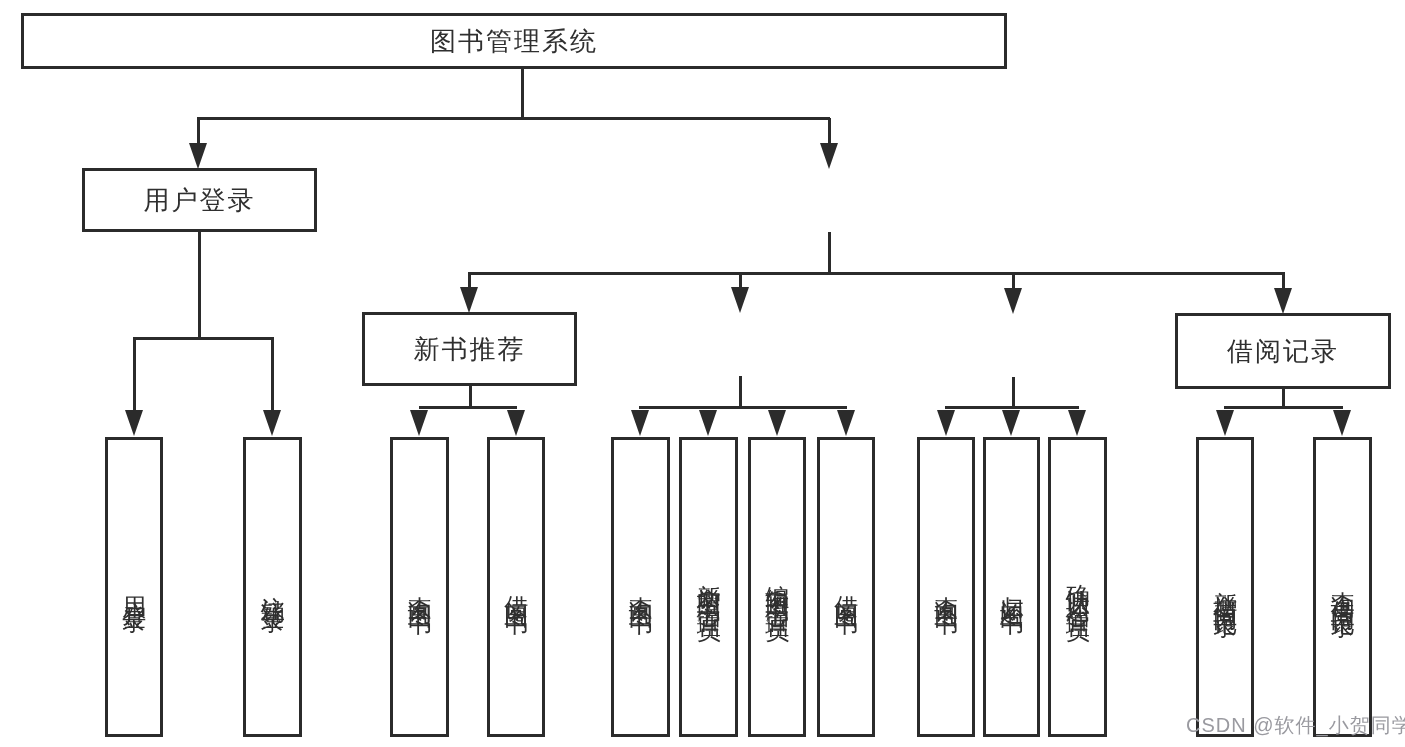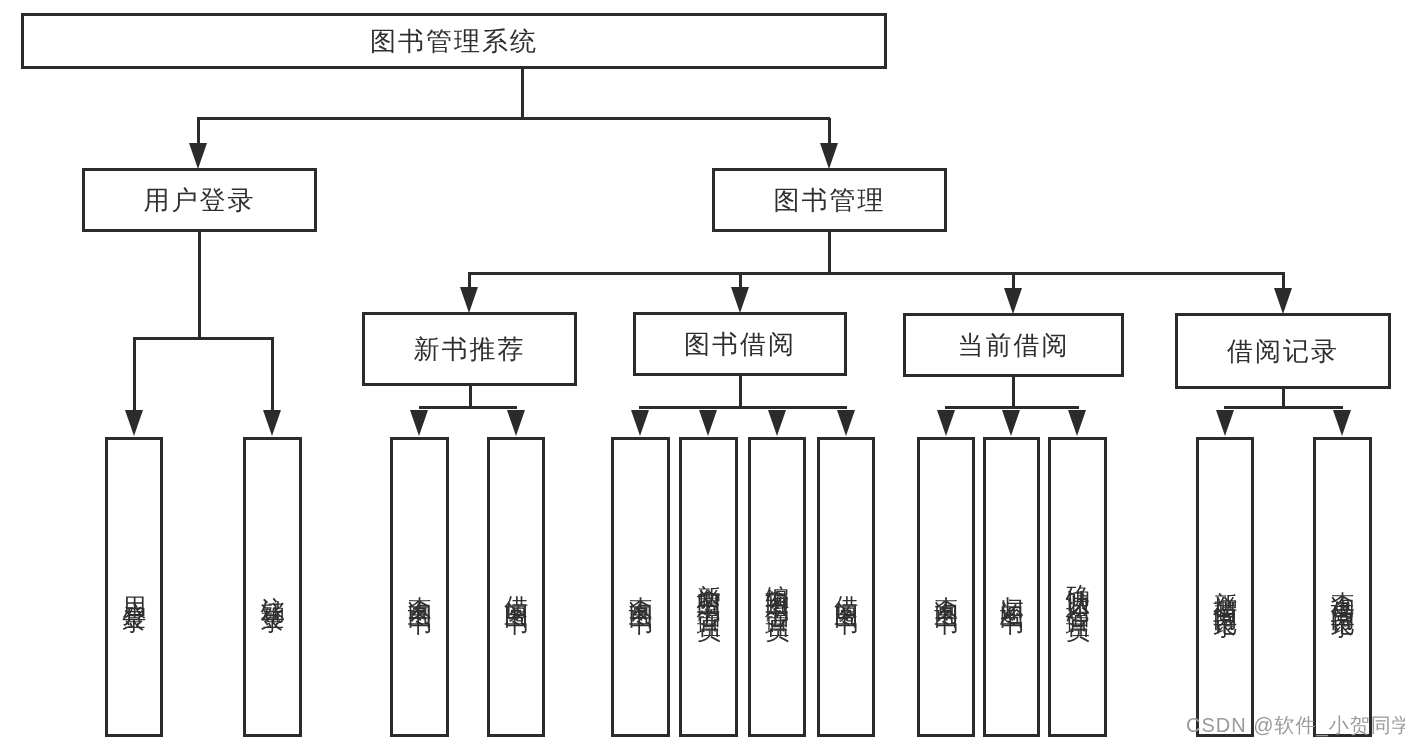--- a/index.html
+++ b/index.html
@@ -108,39 +108,30 @@
       <div class="arrow" style="left: 699px; top: 410px;"></div>
       <div class="arrow" style="left: 768px; top: 410px;"></div>
       <div class="arrow" style="left: 837px; top: 410px;"></div>
       <div class="arrow" style="left: 937px; top: 410px;"></div>
       <div class="arrow" style="left: 1002px; top: 410px;"></div>
       <div class="arrow" style="left: 1068px; top: 410px;"></div>
       <div class="arrow" style="left: 1216px; top: 410px;"></div>
       <div class="arrow" style="left: 1333px; top: 410px;"></div>
     </div>
 
-  <div class="box h" style="left:21px;top:13px;width:866px;height:56px">
+  <div class="box h" style="left:21px;top:13px;width:986px;height:56px">
     <span>图书管理系统</span>
   </div>
 
   <div class="box h" style="left:82px;top:168px;width:235px;height:64px">
     <span>用户登录</span>
   </div>
-  <div class="box h" style="left:712px;top:168px;width:235px;height:64px">
-    <span>图书管理</span>
-  </div>
 
   <div class="box h" style="left:362px;top:312px;width:215px;height:74px">
     <span>新书推荐</span>
-  </div>
-  <div class="box h" style="left:633px;top:312px;width:214px;height:64px">
-    <span>图书借阅</span>
-  </div>
-  <div class="box h" style="left:903px;top:313px;width:221px;height:64px">
-    <span>当前借阅</span>
   </div>
   <div class="box h" style="left:1175px;top:313px;width:216px;height:76px">
     <span>借阅记录</span>
   </div>
 
   <div class="box v" style="left:105px;top:437px;width:58px;height:300px">
     <span>用户登录</span>
   </div>
   <div class="box v" style="left:243px;top:437px;width:59px;height:300px">
     <span>注销登录</span>

